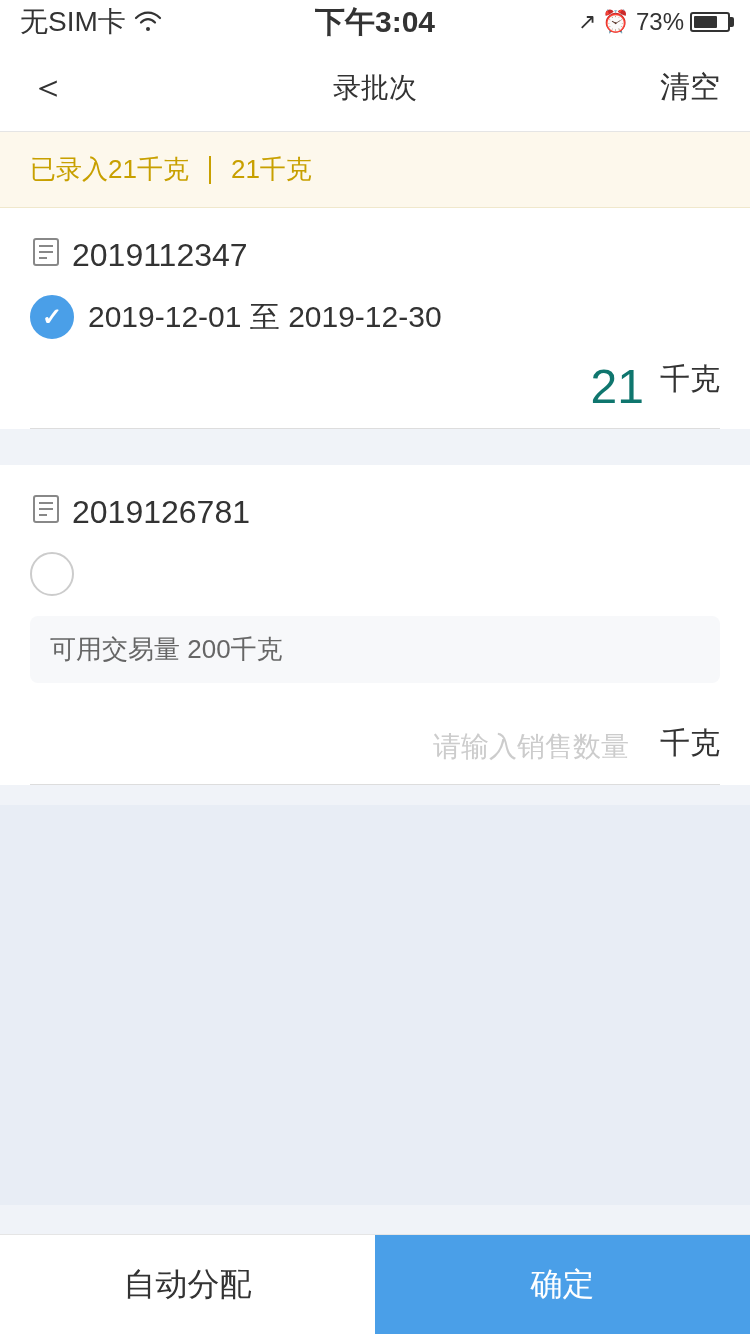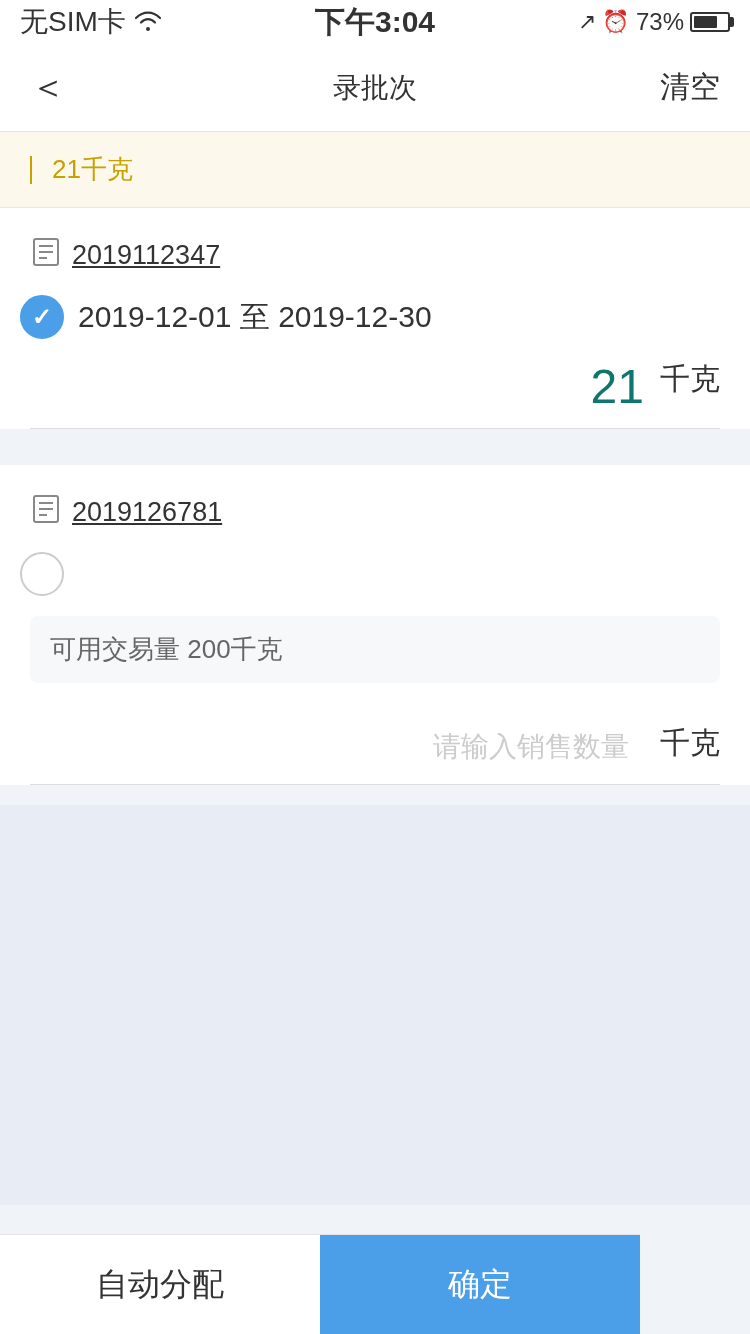--- a/index.html
+++ b/index.html
@@ -131,28 +131,27 @@
       padding: 28px 30px 10px 30px;
       display: flex;
       align-items: center;
       gap: 10px;
     }
     .batch-icon {
       color: #666;
       font-size: 30px;
     }
     .batch-number {
-      font-size: 27px;
+      font-size: 32px;
       font-weight: 500;
       color: #333;
-      text-decoration: underline;
     }
 
     .batch-date-row {
-      padding: 10px 20px;
+      padding: 10px 30px;
       display: flex;
       align-items: center;
       gap: 14px;
     }
 
     .checkbox-circle {
       width: 44px;
       height: 44px;
       border-radius: 50%;
       border: 2px solid #ccc;
@@ -227,21 +226,21 @@
     .bottom-area {
       flex: 1;
       background: #e8edf5;
       min-height: 400px;
     }
 
     
     .footer {
       position: fixed;
       bottom: 0;
-      width: 640px;
+      width: 750px;
       height: 100px;
       display: flex;
       background: #fef9c3;
       border-top: 1px solid #e5e5e5;
     }
     .footer-auto {
       flex: 1;
       display: flex;
       align-items: center;
       justify-content: center;
@@ -288,20 +287,21 @@
   </div>
 </div>
 
 <div class="nav-bar relative">
   <span class="nav-back">＜</span>
   <span class="nav-title">录批次</span>
   <span class="nav-clear">清空</span>
 </div>
 
 <div class="info-banner">
+  <span class="info-item">已录入21千克</span>
   <div class="info-divider"></div>
   <span class="info-item">21千克</span>
 </div>
 
 <div class="batch-card">
   <div class="batch-header">
     <span class="batch-icon">
       <svg width="32" height="32" viewBox="0 0 32 32" fill="none">
         <rect x="4" y="3" width="24" height="26" rx="2" stroke="#888" stroke-width="2"></rect>
         <line x1="9" y1="10" x2="23" y2="10" stroke="#888" stroke-width="2"></line>

